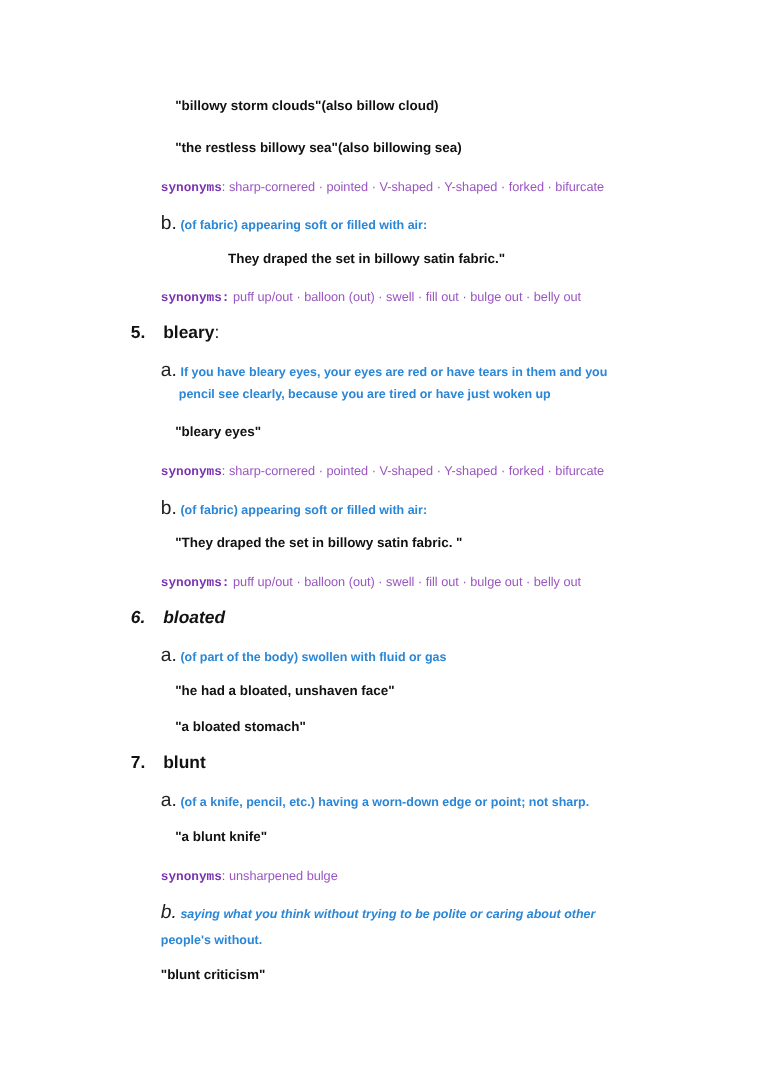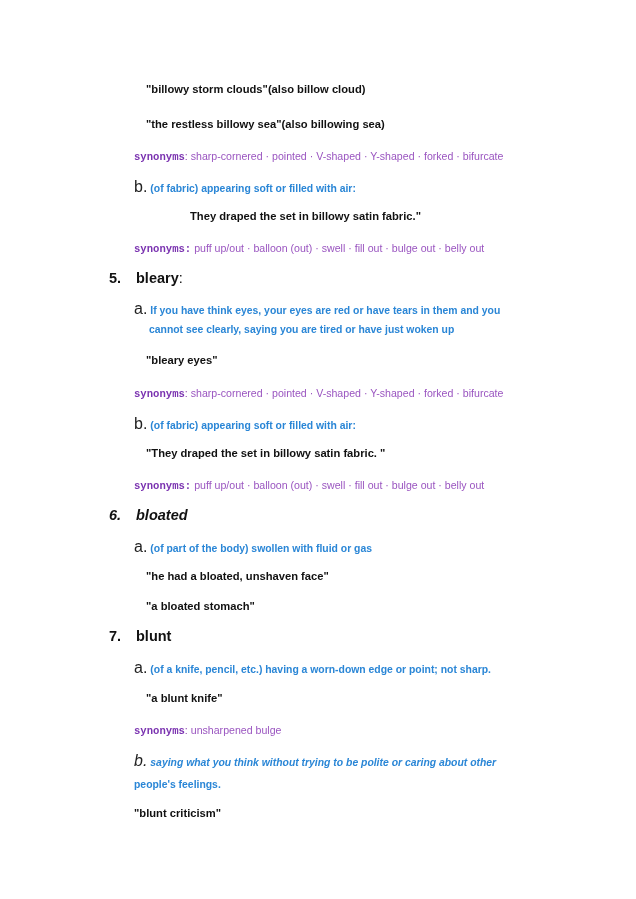--- a/index.html
+++ b/index.html
@@ -73,23 +73,23 @@
 </div>
 <div class="line example" style="left:146px; top:210px;margin-left:44px;">They draped the set in billowy satin fabric."</div>
 <div class="line syn" style="left:134px; top:242px;">
   <span class="syn-label">synonyms:</span><span class="syn-list"> puff up/out · balloon (out) · swell · fill out · bulge out · belly out</span>
 </div>
 
 <div class="line headword" style="left:109px; top:270px;">
   <span class="num">5.</span><span>bleary</span><span class="colon">:</span>
 </div>
 <div class="line sense" style="left:134px; top:300px;">
-  <span class="letter">a.</span><span>If you have think eyes, your eyes are red or have tears in them and you</span>
+  <span class="letter">a.</span><span>If you have bleary eyes, your eyes are red or have tears in them and you</span>
 </div>
-<div class="line sense" style="left:149px; top:324px;">cannot see clearly, saying you are tired or have just woken up</div>
+<div class="line sense" style="left:149px; top:324px;">pencil see clearly, because you are tired or have just woken up</div>
 <div class="line example" style="left:146px; top:354px;">"bleary eyes"</div>
 <div class="line syn" style="left:134px; top:387px;">
   <span class="syn-label">synonyms</span><span>: </span><span class="syn-list">sharp-cornered · pointed · V-shaped · Y-shaped · forked · bifurcate</span>
 </div>
 <div class="line sense" style="left:134px; top:415px;">
   <span class="letter">b.</span><span>(of fabric) appearing soft or filled with air:</span>
 </div>
 <div class="line example" style="left:146px; top:447px;">"They draped the set in billowy satin fabric. "</div>
 <div class="line syn" style="left:134px; top:479px;">
   <span class="syn-label">synonyms:</span><span class="syn-list"> puff up/out · balloon (out) · swell · fill out · bulge out · belly out</span>
@@ -110,14 +110,14 @@
 <div class="line sense" style="left:134px; top:659px;">
   <span class="letter">a.</span><span>(of a knife, pencil, etc.) having a worn-down edge or point; not sharp.</span>
 </div>
 <div class="line example" style="left:146px; top:692px;">"a blunt knife"</div>
 <div class="line syn" style="left:134px; top:724px;">
   <span class="syn-label">synonyms</span><span>: </span><span class="syn-list">unsharpened bulge</span>
 </div>
 <div class="line sense" style="left:134px; top:752px;font-style:italic;">
   <span class="letter">b.</span><span>saying what you think without trying to be polite or caring about other</span>
 </div>
-<div class="line sense" style="left:134px; top:779px;">people's feelings.</div>
+<div class="line sense" style="left:134px; top:779px;">people's without.</div>
 <div class="line example" style="left:134px; top:807px;">"blunt criticism"</div>
 
 </body></html>

